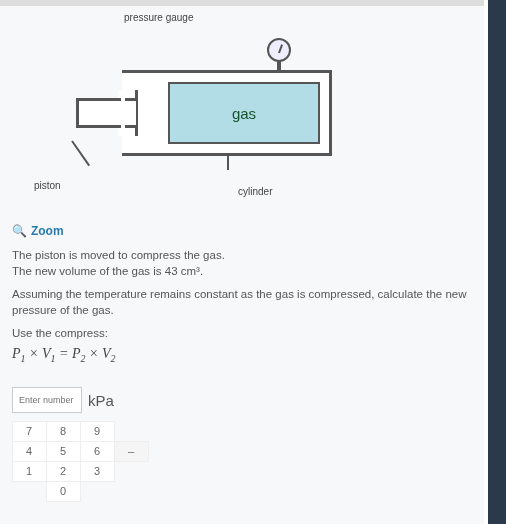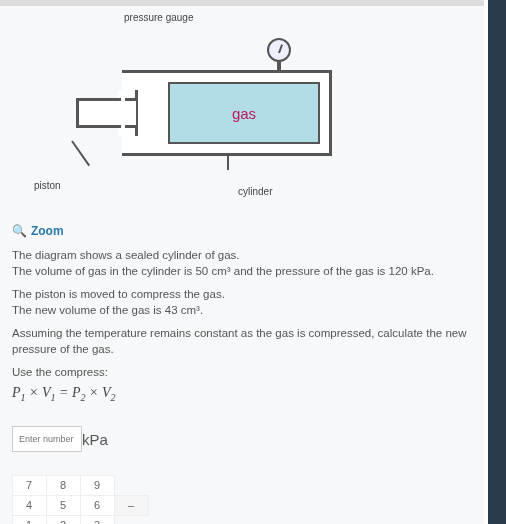--- a/index.html
+++ b/index.html
@@ -11,33 +11,33 @@
 .label{position:absolute;font-size:10px;color:#444;}
 .lbl-pressure{left:112px;top:2px;}
 .gauge{position:absolute;left:255px;top:28px;width:24px;height:24px;border:2px solid #555;border-radius:50%;background:#eef;}
 .gauge::before{content:"";position:absolute;left:9px;top:4px;width:2px;height:9px;background:#555;transform-origin:bottom;transform:rotate(20deg);}
 .gauge-stem{position:absolute;left:265px;top:50px;width:4px;height:12px;background:#555;}
 
 .cyl-outer{position:absolute;left:110px;top:60px;width:210px;height:86px;border:3px solid #555;border-left:none;background:#fff;}
 .cyl-open{position:absolute;left:109px;top:80px;width:4px;height:46px;background:#fff;}
 .piston-rod{position:absolute;left:64px;top:88px;width:60px;height:30px;border:3px solid #555;border-right:none;background:#fff;}
 .piston-back{position:absolute;left:106px;top:80px;width:20px;height:46px;background:#fff;border-right:3px solid #555;}
-.gas-box{position:absolute;left:156px;top:72px;width:152px;height:62px;background:#b3dde6;border:2px solid #555;display:flex;align-items:center;justify-content:center;font-size:15px;color:#be185d;}
+.gas-box{position:absolute;left:156px;top:72px;width:152px;height:62px;background:#b3dde6;border:2px solid #555;display:flex;align-items:center;justify-content:center;font-size:15px;color:#14532d;}
 .tick{position:absolute;background:#555;}
 .tick-cyl{left:215px;top:146px;width:2px;height:14px;}
 .lbl-piston{left:22px;top:170px;}
 .piston-line{position:absolute;left:60px;top:130px;width:30px;height:2px;background:#555;transform:rotate(55deg);transform-origin:left;}
 .lbl-cyl{left:226px;top:176px;}
 
 .zoom{color:#2a7ab0;font-size:12px;font-weight:bold;margin:6px 0 10px 0;display:inline-flex;align-items:center;gap:4px;cursor:pointer;}
 .qtext p{font-size:11.5px;color:#555;line-height:1.35;margin-bottom:8px;}
 .eq{font-family:'Times New Roman',serif;font-style:italic;font-size:14px;color:#444;margin-top:-4px;margin-bottom:24px;}
 .eq sub{font-size:10px;}
 
-.answer-row{display:flex;align-items:center;gap:0;margin-bottom:23px;}
+.answer-row{display:flex;align-items:center;gap:6px;margin-bottom:8px;}
 .answer-input{width:70px;height:26px;border:1px solid #ccc;font-size:9px;color:#bbb;padding:0 6px;background:#fff;}
 .unit{font-size:15px;color:#555;}
 
 .keypad{display:grid;grid-template-columns:repeat(4,34px);grid-template-rows:repeat(4,20px);gap:0;font-size:11px;color:#666;}
 .key{border:1px solid #eee;background:#fff;display:flex;align-items:center;justify-content:center;cursor:pointer;margin:-0.5px;}
 .key.blank{background:transparent;border-color:transparent;cursor:default;}
 .key.minus{background:#f5f5f5;}
 
 .right-edge{position:absolute;right:0;top:0;width:18px;height:524px;background:#2b3a4a;}
 .right-edge::after{content:"";position:absolute;left:-4px;top:0;width:4px;height:524px;background:#fff;}
@@ -64,21 +64,20 @@
     <div class="label lbl-piston">piston</div>
     <div class="label lbl-cyl">cylinder</div>
   </div>
 
   <div class="zoom">
     <span>🔍</span>
     <span>Zoom</span>
   </div>
 
   <div class="qtext">
-    <p><span>The diagram shows a sealed cylinder of gas.</span><br><span>The volume of gas in the cylinder is 50 cm³ and the pressure of the gas is 120 kPa.</span></p>
     <p><span>The piston is moved to compress the gas.</span><br><span>The new volume of the gas is 43 cm³.</span></p>
     <p>Assuming the temperature remains constant as the gas is compressed, calculate the new pressure of the gas.</p>
     <p>Use the compress:</p>
   </div>
   <div class="eq">P<sub>1</sub> × V<sub>1</sub> = P<sub>2</sub> × V<sub>2</sub></div>
 
   <div class="answer-row">
     <input class="answer-input" placeholder="Enter number" style="">
     <span class="unit">kPa</span>
   </div>

